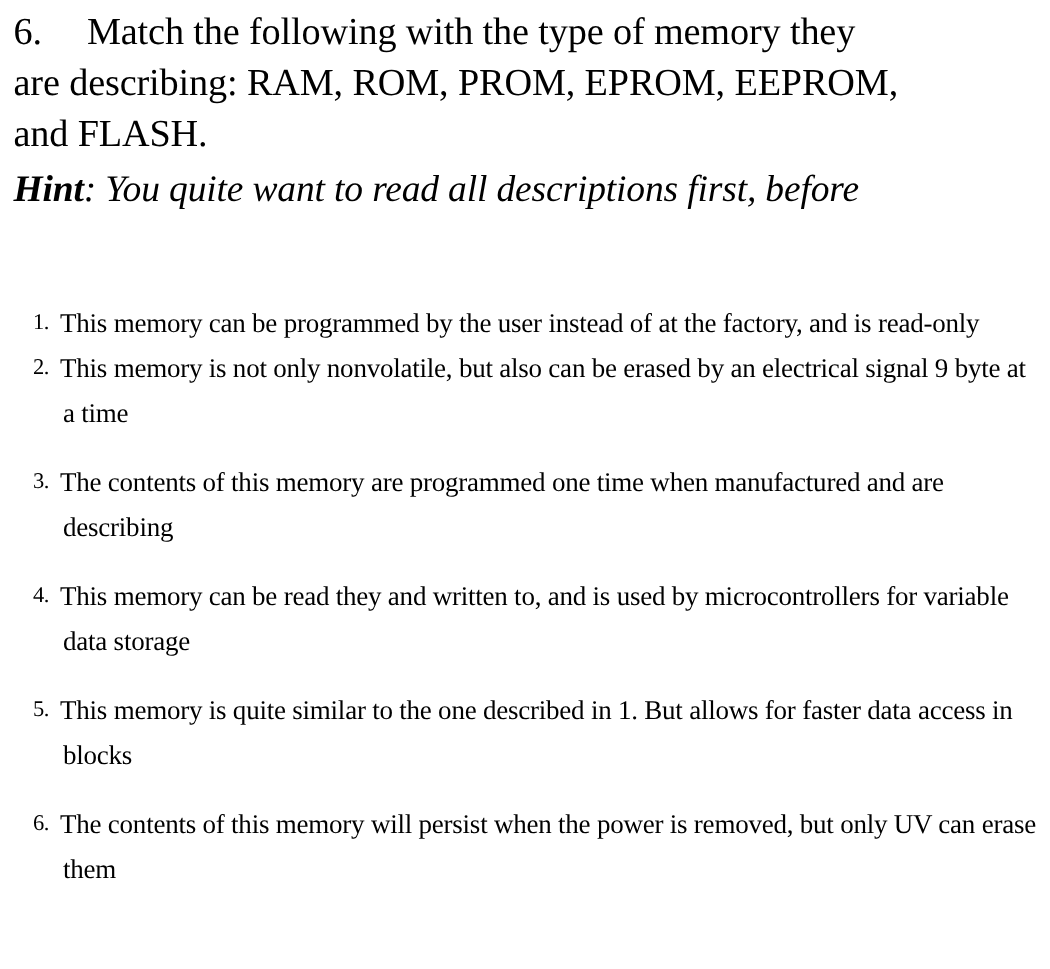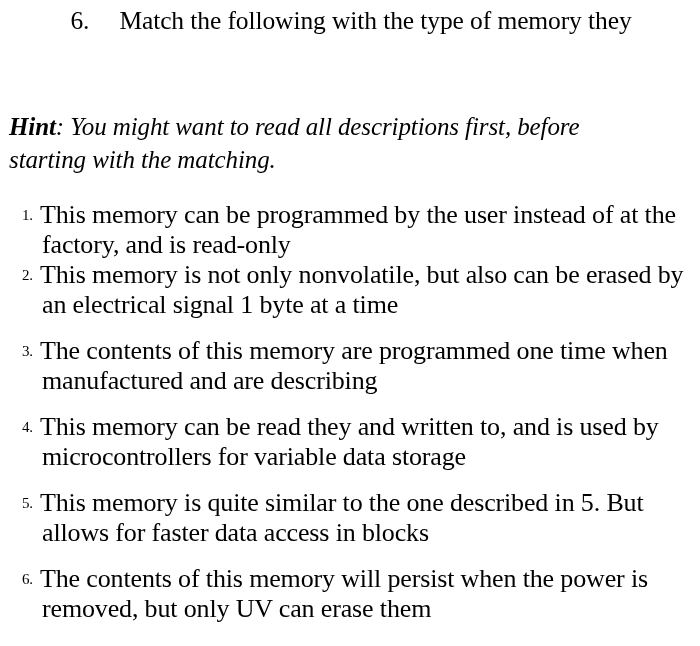--- a/index.html
+++ b/index.html
@@ -30,21 +30,20 @@
     left: 9px;
     top: 4px;
     width: 684px;
   }
 
   .q-line {
     font-size: 25.5px;
     line-height: 34px;
     letter-spacing: -0.1px;
     white-space: pre;
-    text-align: center;
   }
 
   .q-num {
     display: inline;
   }
   .q-tab {
     display: inline-block;
     width: 30px;
   }
 
@@ -86,65 +85,66 @@
   .desc-marker {
     position: absolute;
     left: 22px;
     top: 0;
     font-size: 15px;
     line-height: 30px;
     letter-spacing: -0.3px;
   }
 
   .desc-text {
-    font-size: 26px;
+    font-size: 18px;
     line-height: 30px;
     letter-spacing: -0.15px;
     text-indent: -2px;
   }
 </style>
 </head>
 <body>
 
 <div class="page">
 
   <div class="question-block">
     <div class="q-line"><span class="q-num">6.</span><span class="q-tab"></span><span>Match the following with the type of memory they</span></div>
+    <div class="q-line">are describing: RAM, ROM, PROM, EPROM, EEPROM,</div>
+    <div class="q-line">and FLASH.</div>
   </div>
 
   <div class="hint-block">
-    <div class="hint-line"><span class="hint-word">Hint</span><span>:</span><span> You might want to read all descriptions first, before</span></div>
-    <div class="hint-line">starting with the matching.</div>
+    <div class="hint-line"><span class="hint-word">Hint</span><span>:</span><span> You quite want to read all descriptions first, before</span></div>
   </div>
 
   <div class="desc-list">
 
     <div class="desc-item">
       <span class="desc-marker">1.</span>
       <div class="desc-text">This memory can be programmed by the user instead of at the factory, and is read-only</div>
     </div>
 
     <div class="desc-item">
       <span class="desc-marker">2.</span>
-      <div class="desc-text">This memory is not only nonvolatile, but also can be erased by an electrical signal 1 byte at a time</div>
+      <div class="desc-text">This memory is not only nonvolatile, but also can be erased by an electrical signal 9 byte at a time</div>
     </div>
 
     <div class="desc-item spaced">
       <span class="desc-marker">3.</span>
       <div class="desc-text">The contents of this memory are programmed one time when manufactured and are describing</div>
     </div>
 
     <div class="desc-item spaced">
       <span class="desc-marker">4.</span>
       <div class="desc-text">This memory can be read they and written to, and is used by microcontrollers for variable data storage</div>
     </div>
 
     <div class="desc-item spaced">
       <span class="desc-marker">5.</span>
-      <div class="desc-text">This memory is quite similar to the one described in 5. But allows for faster data access in blocks</div>
+      <div class="desc-text">This memory is quite similar to the one described in 1. But allows for faster data access in blocks</div>
     </div>
 
     <div class="desc-item spaced">
       <span class="desc-marker">6.</span>
       <div class="desc-text">The contents of this memory will persist when the power is removed, but only UV can erase them</div>
     </div>
 
   </div>
 
 </div>

